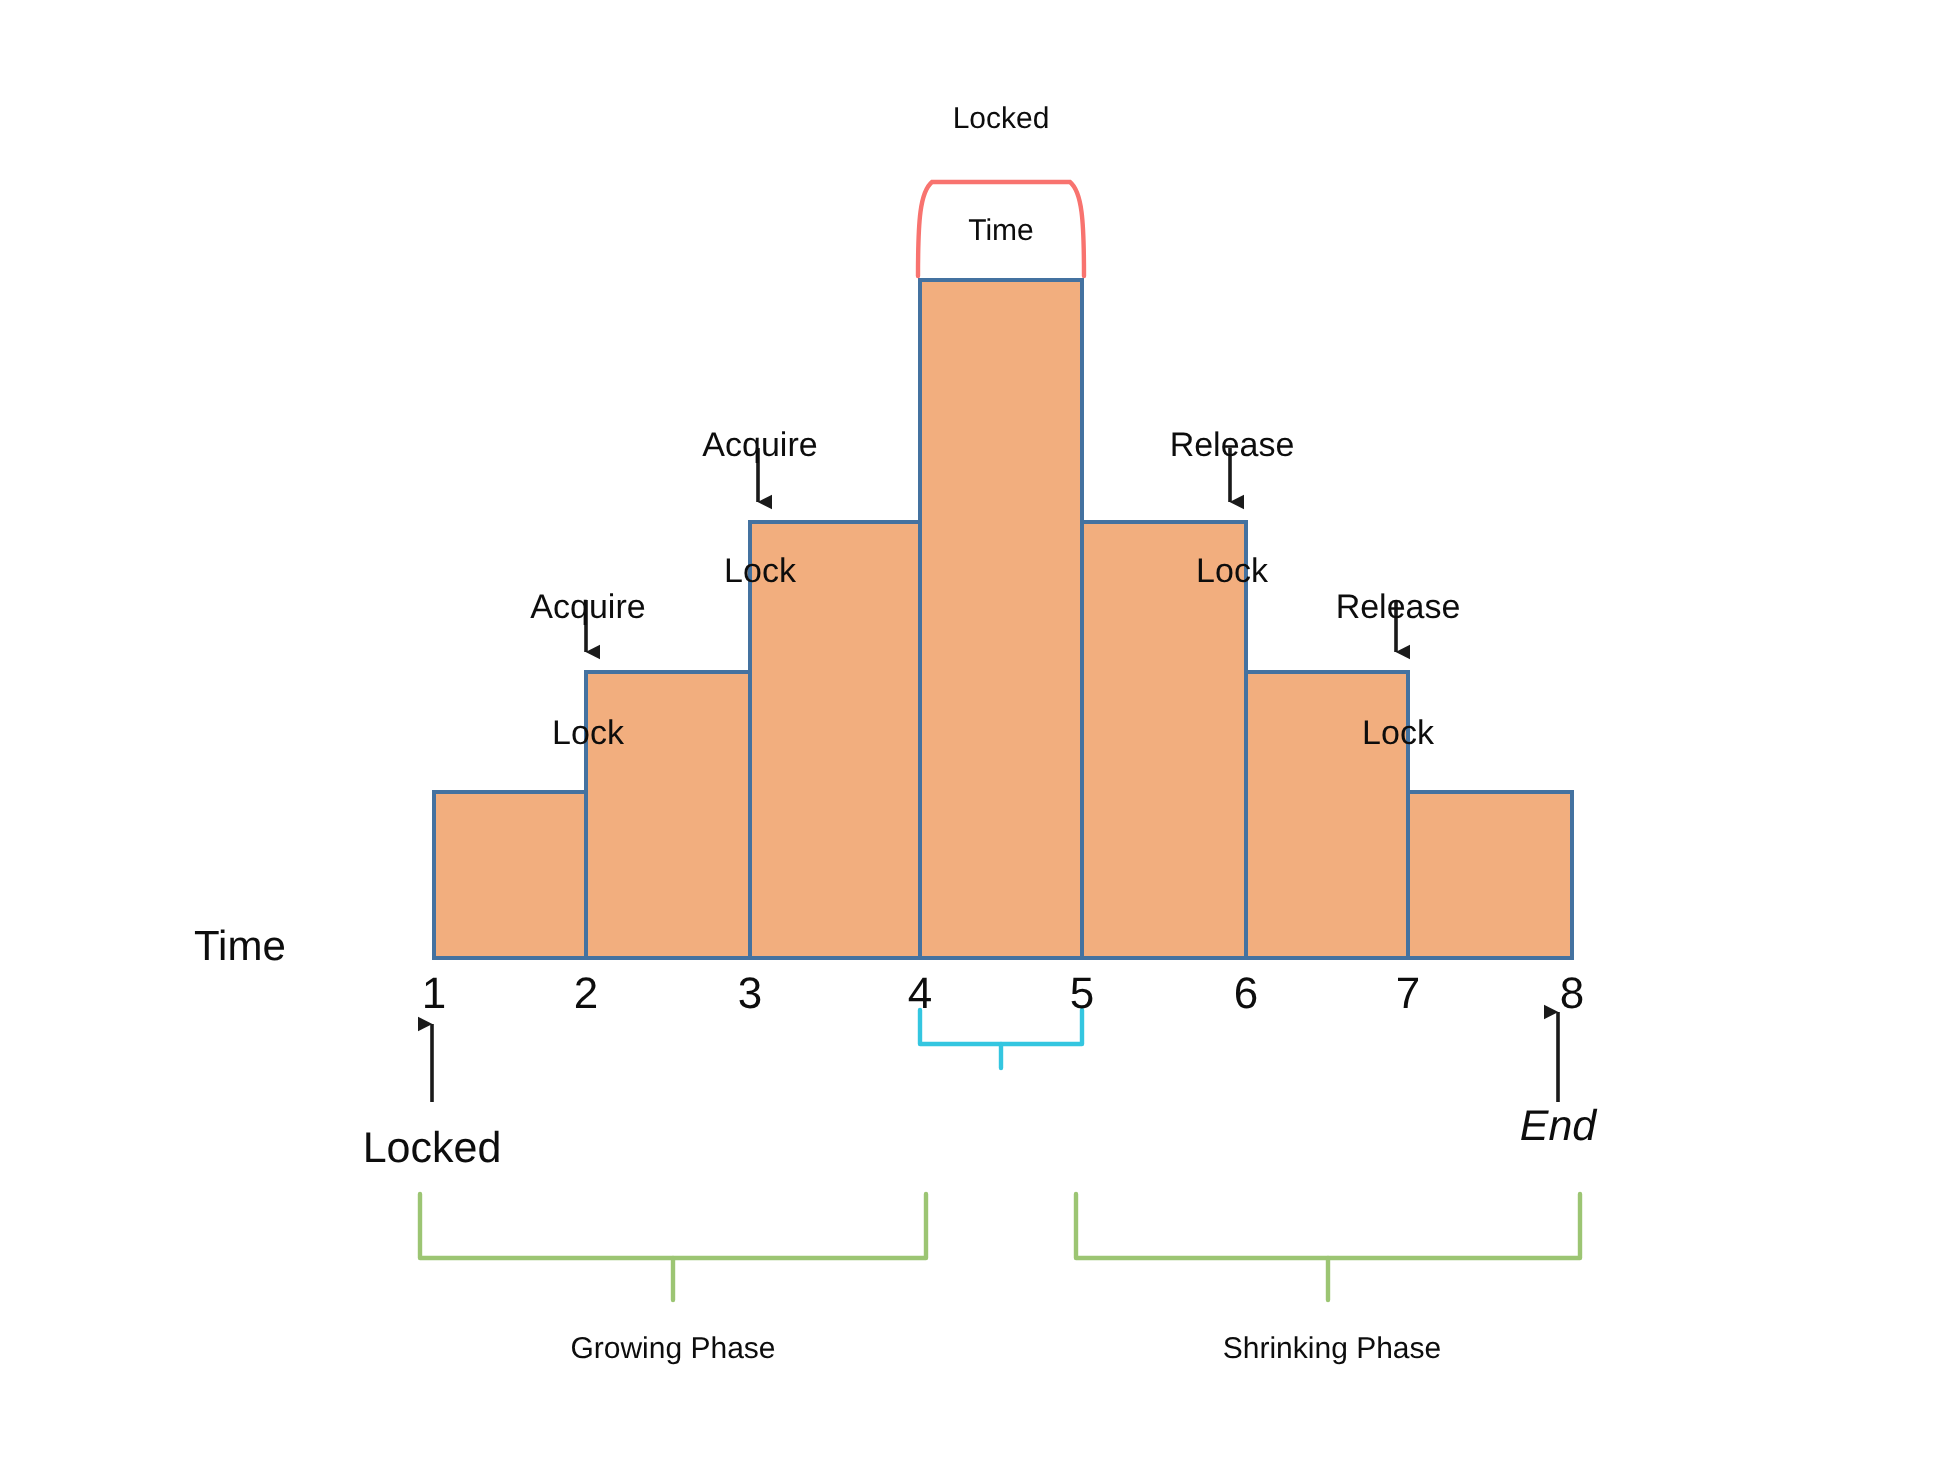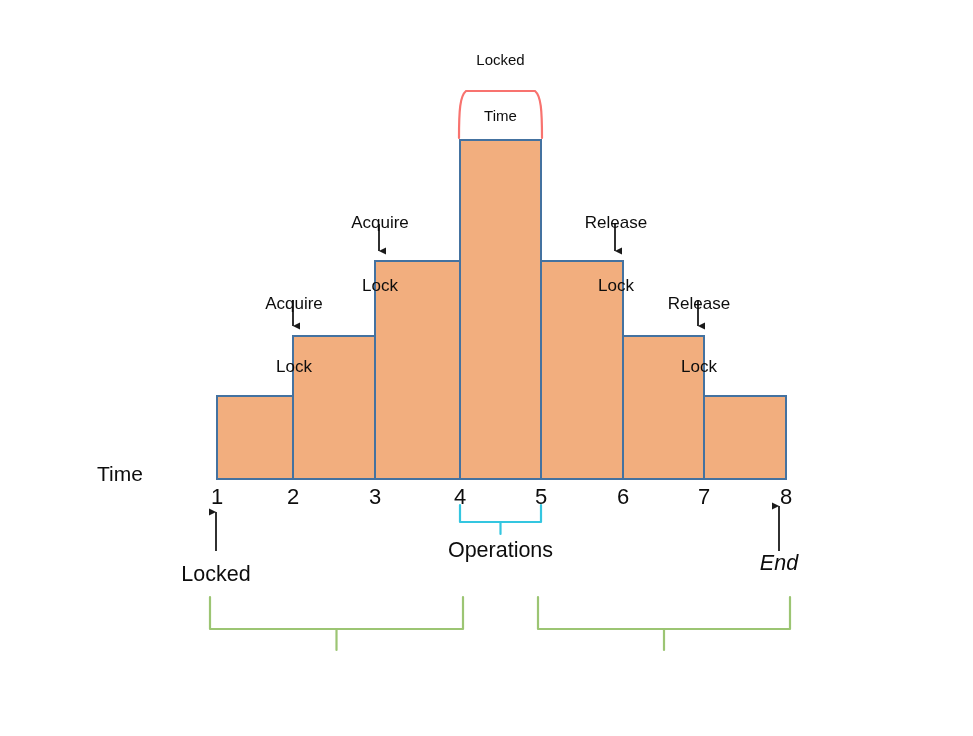--- a/index.html
+++ b/index.html
@@ -137,19 +137,20 @@
 
   <div class="lbl lbl-tick" style="left:200px; top:483px;">1</div>
   <div class="lbl lbl-tick" style="left:276px; top:483px;">2</div>
   <div class="lbl lbl-tick" style="left:358px; top:483px;">3</div>
   <div class="lbl lbl-tick" style="left:443px; top:483px;">4</div>
   <div class="lbl lbl-tick" style="left:524px; top:483px;">5</div>
   <div class="lbl lbl-tick" style="left:606px; top:483px;">6</div>
   <div class="lbl lbl-tick" style="left:687px; top:483px;">7</div>
   <div class="lbl lbl-tick" style="left:769px; top:483px;">8</div>
 
-  <div class="lbl lbl-sub" style="left:428px; top:537px; width:145px;">Operations</div>
 
   <div class="lbl lbl-sub" style="left:181px; top:561px; width:70px;">Locked</div>
   <div class="lbl lbl-sub" style="left:748px; top:550px; width:62px;font-style:italic;">End</div>
 
+  <div class="lbl lbl-phase" style="left:254px; top:666px; width:165px;">Growing Phase</div>
+  <div class="lbl lbl-phase" style="left:580px; top:666px; width:172px;">Shrinking Phase</div>
 
 </div>
 
 </body></html>

